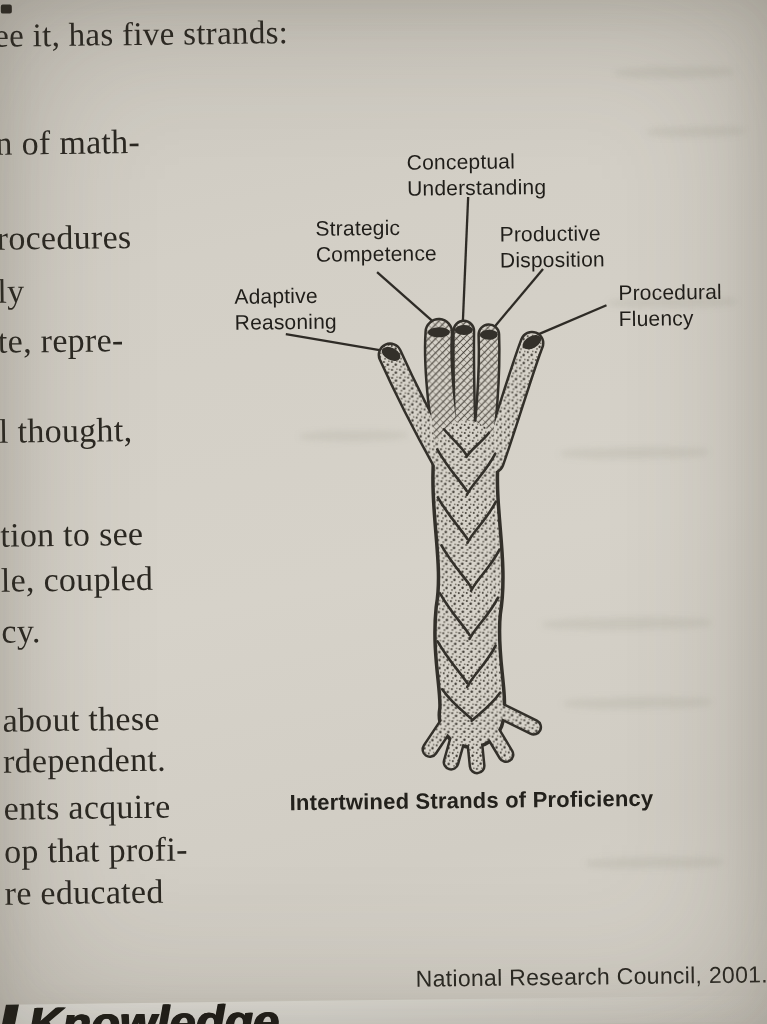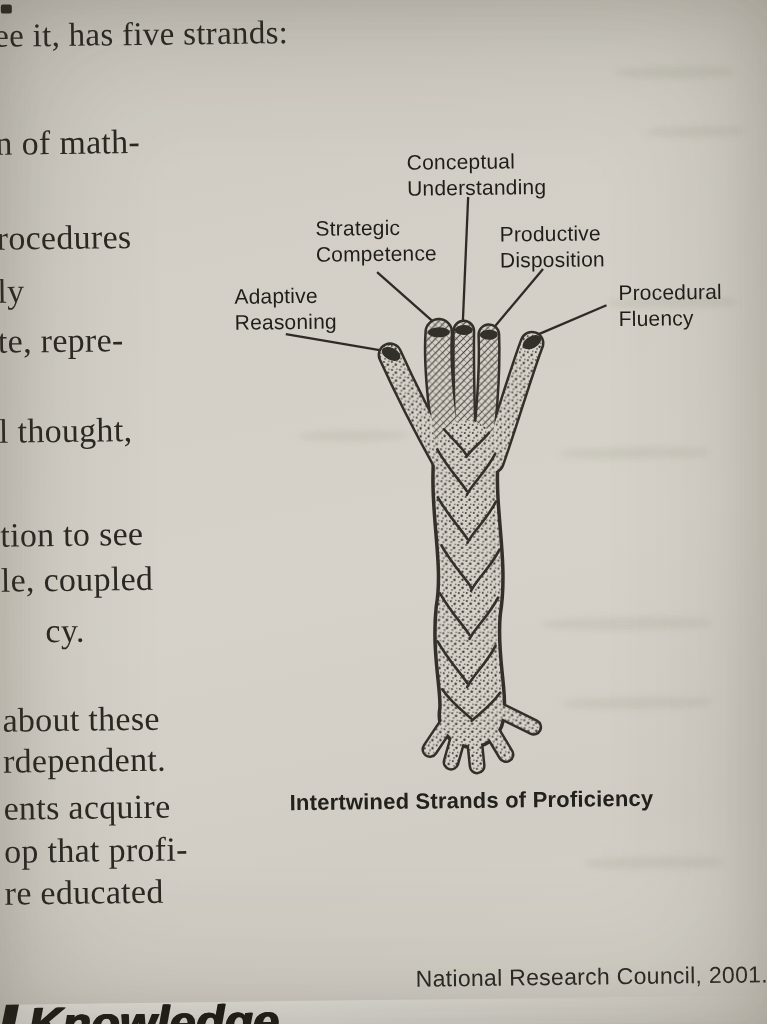--- a/index.html
+++ b/index.html
@@ -70,21 +70,21 @@
 
     <div class="topleft-mark"></div>
     <div class="frag" style="top:11px;font-size:33px;">ee it, has five strands:</div>
     <div class="frag" style="top:119px;">n of math-</div>
     <div class="frag" style="top:214px;">rocedures</div>
     <div class="frag" style="top:267px;">ly</div>
     <div class="frag" style="top:317px;">te, repre-</div>
     <div class="frag" style="top:407px;">l thought,</div>
     <div class="frag" style="top:511px;">tion to see</div>
     <div class="frag" style="top:556px;">le, coupled</div>
-    <div class="frag" style="top:607px;padding-left:44px;">cy.</div>
+    <div class="frag" style="top:607px;">cy.</div>
     <div class="frag" style="top:696px;">about these</div>
     <div class="frag" style="top:737px;">rdependent.</div>
     <div class="frag" style="top:784px;">ents acquire</div>
     <div class="frag" style="top:827px;">op that profi-</div>
     <div class="frag" style="top:869px;">re educated</div>
 
     <svg class="fig-svg" viewBox="0 0 767 1024">
       <defs>
         <pattern id="sp" width="8" height="8" patternUnits="userSpaceOnUse">
           <rect width="8" height="8" fill="#d6d2c9"></rect>

